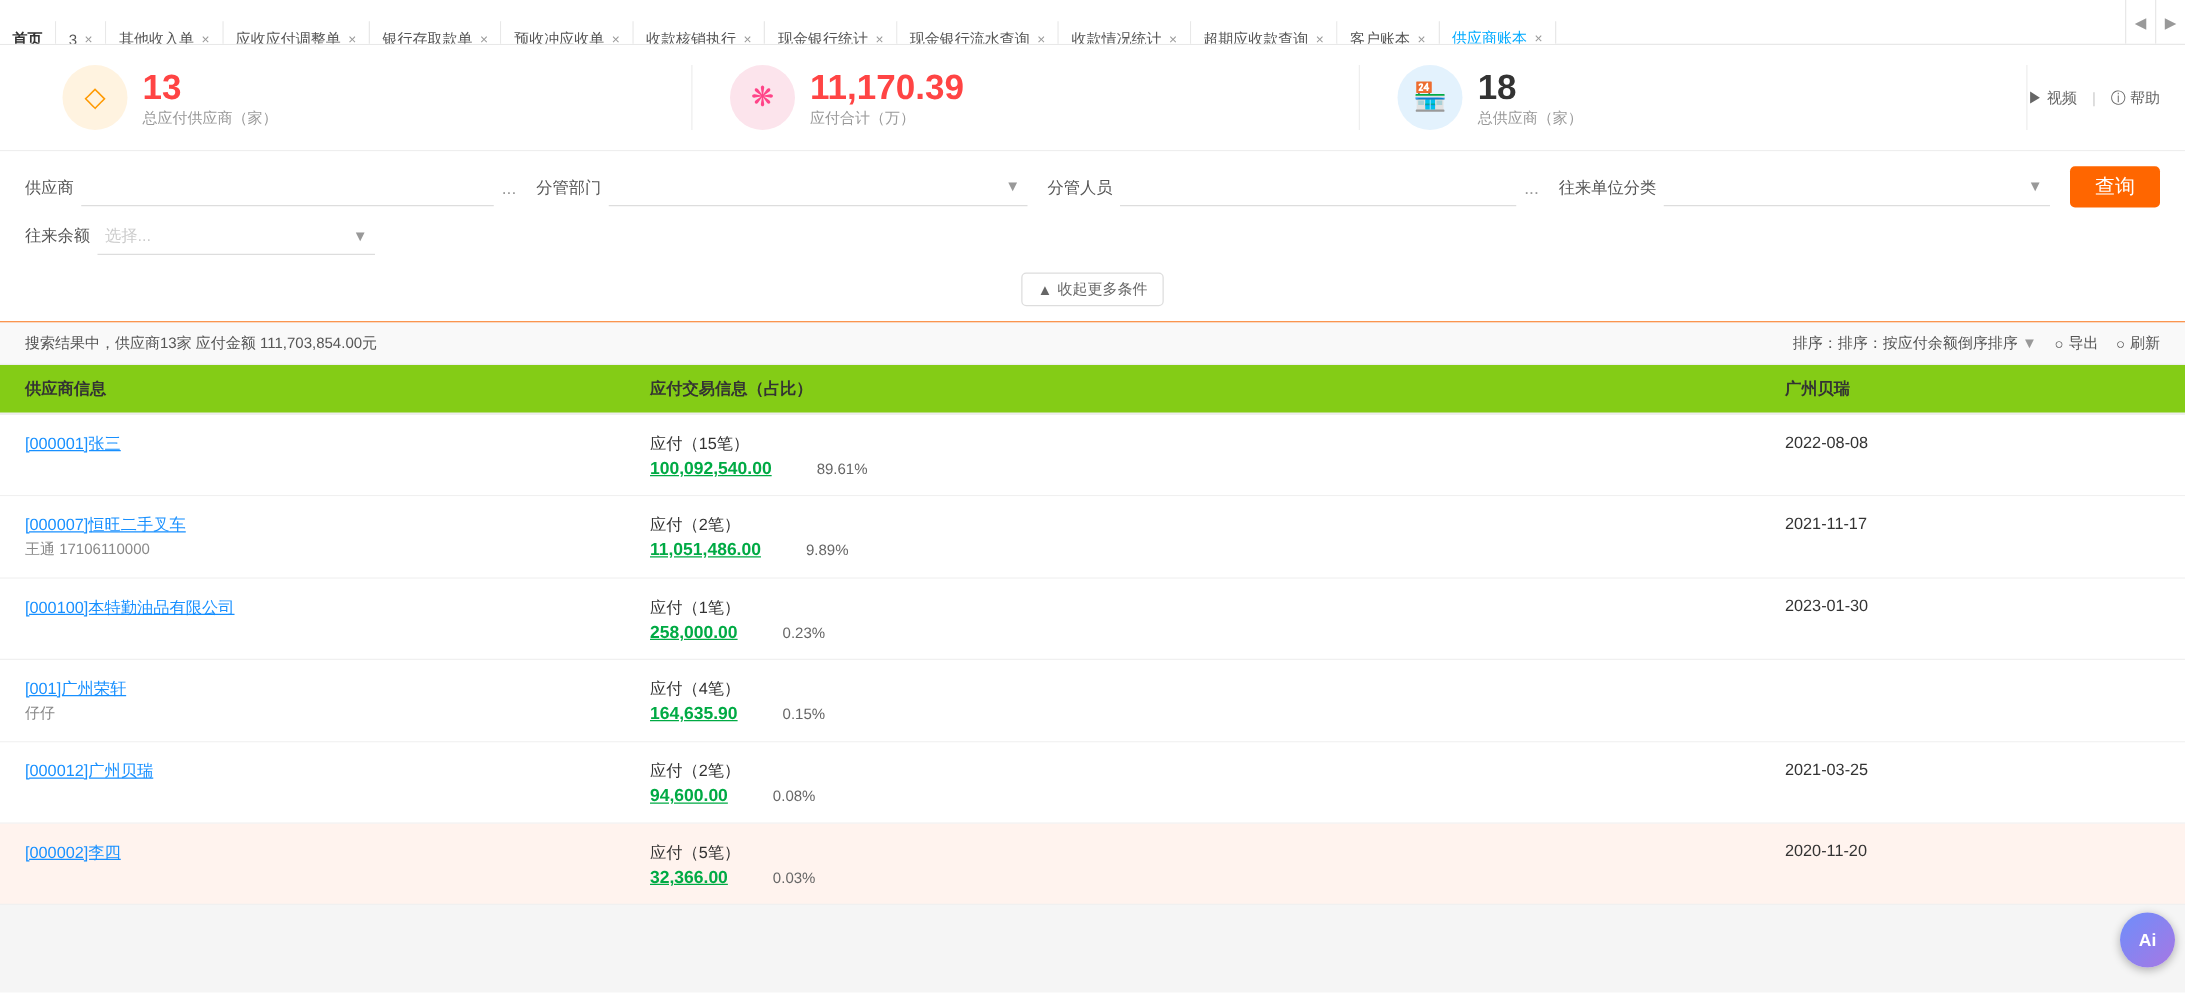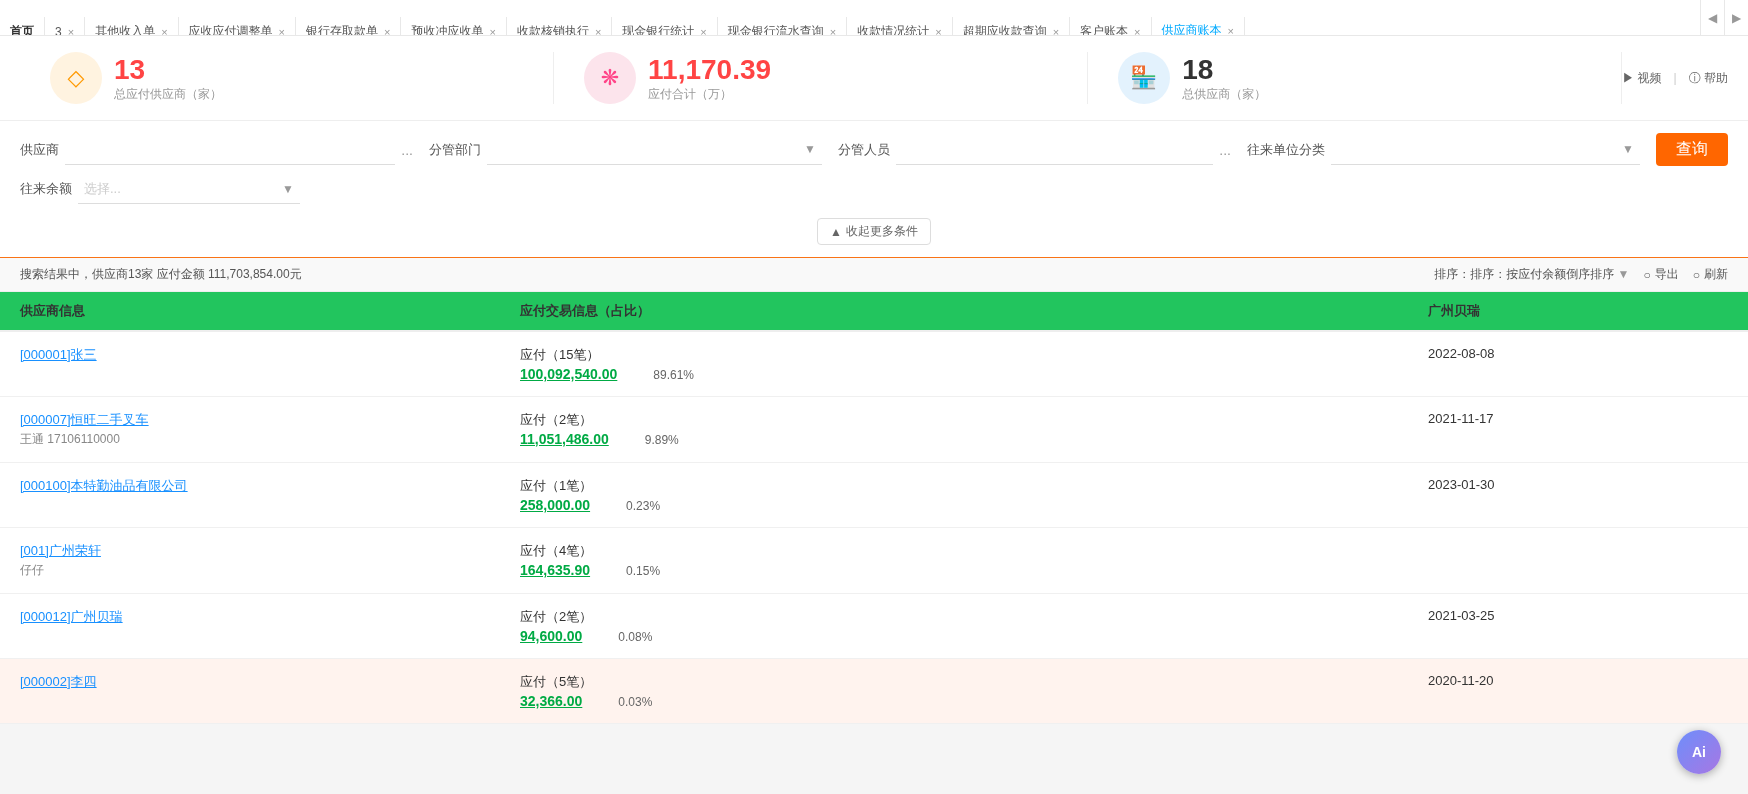--- a/index.html
+++ b/index.html
@@ -214,21 +214,21 @@
       margin: 0;
     }
     .table-header {
       display: grid;
       grid-template-columns: 500px 1fr 300px;
       padding: 10px 20px;
       border-bottom: 2px solid #eee;
       font-size: 13px;
       font-weight: bold;
       color: #333;
-      background: #22c55e;
+      background: #84cc16;
     }
     .table-row {
       display: grid;
       grid-template-columns: 500px 1fr 300px;
       padding: 14px 20px;
       border-bottom: 1px solid #f0f0f0;
       background: #fff;
       align-items: start;
     }
     .table-row.highlighted { background: #fff3ee; }
@@ -505,15 +505,15 @@
               <span class="transaction-amount">32,366.00</span>
               <span class="transaction-pct">0.03%</span>
             </div>
           </div>
           <div class="last-payment">2020-11-20</div>
         </div>
       </div>
   </div>
 </div>
 
-<div style="position:fixed; bottom:20px; right:27px; width:44px; height:44px; border-radius:50%; background: linear-gradient(135deg,#6e8efb,#a777e3); display:flex; align-items:center; justify-content:center; color:#fff; font-size:14px; font-weight:bold; cursor:pointer; box-shadow:0 2px 8px rgba(0,0,0,0.3);">
+<div style="position:fixed; bottom:20px; right:8px; width:44px; height:44px; border-radius:50%; background: linear-gradient(135deg,#6e8efb,#a777e3); display:flex; align-items:center; justify-content:center; color:#fff; font-size:14px; font-weight:bold; cursor:pointer; box-shadow:0 2px 8px rgba(0,0,0,0.3);">
   <span>Ai</span>
 </div>
 
 </body></html>

